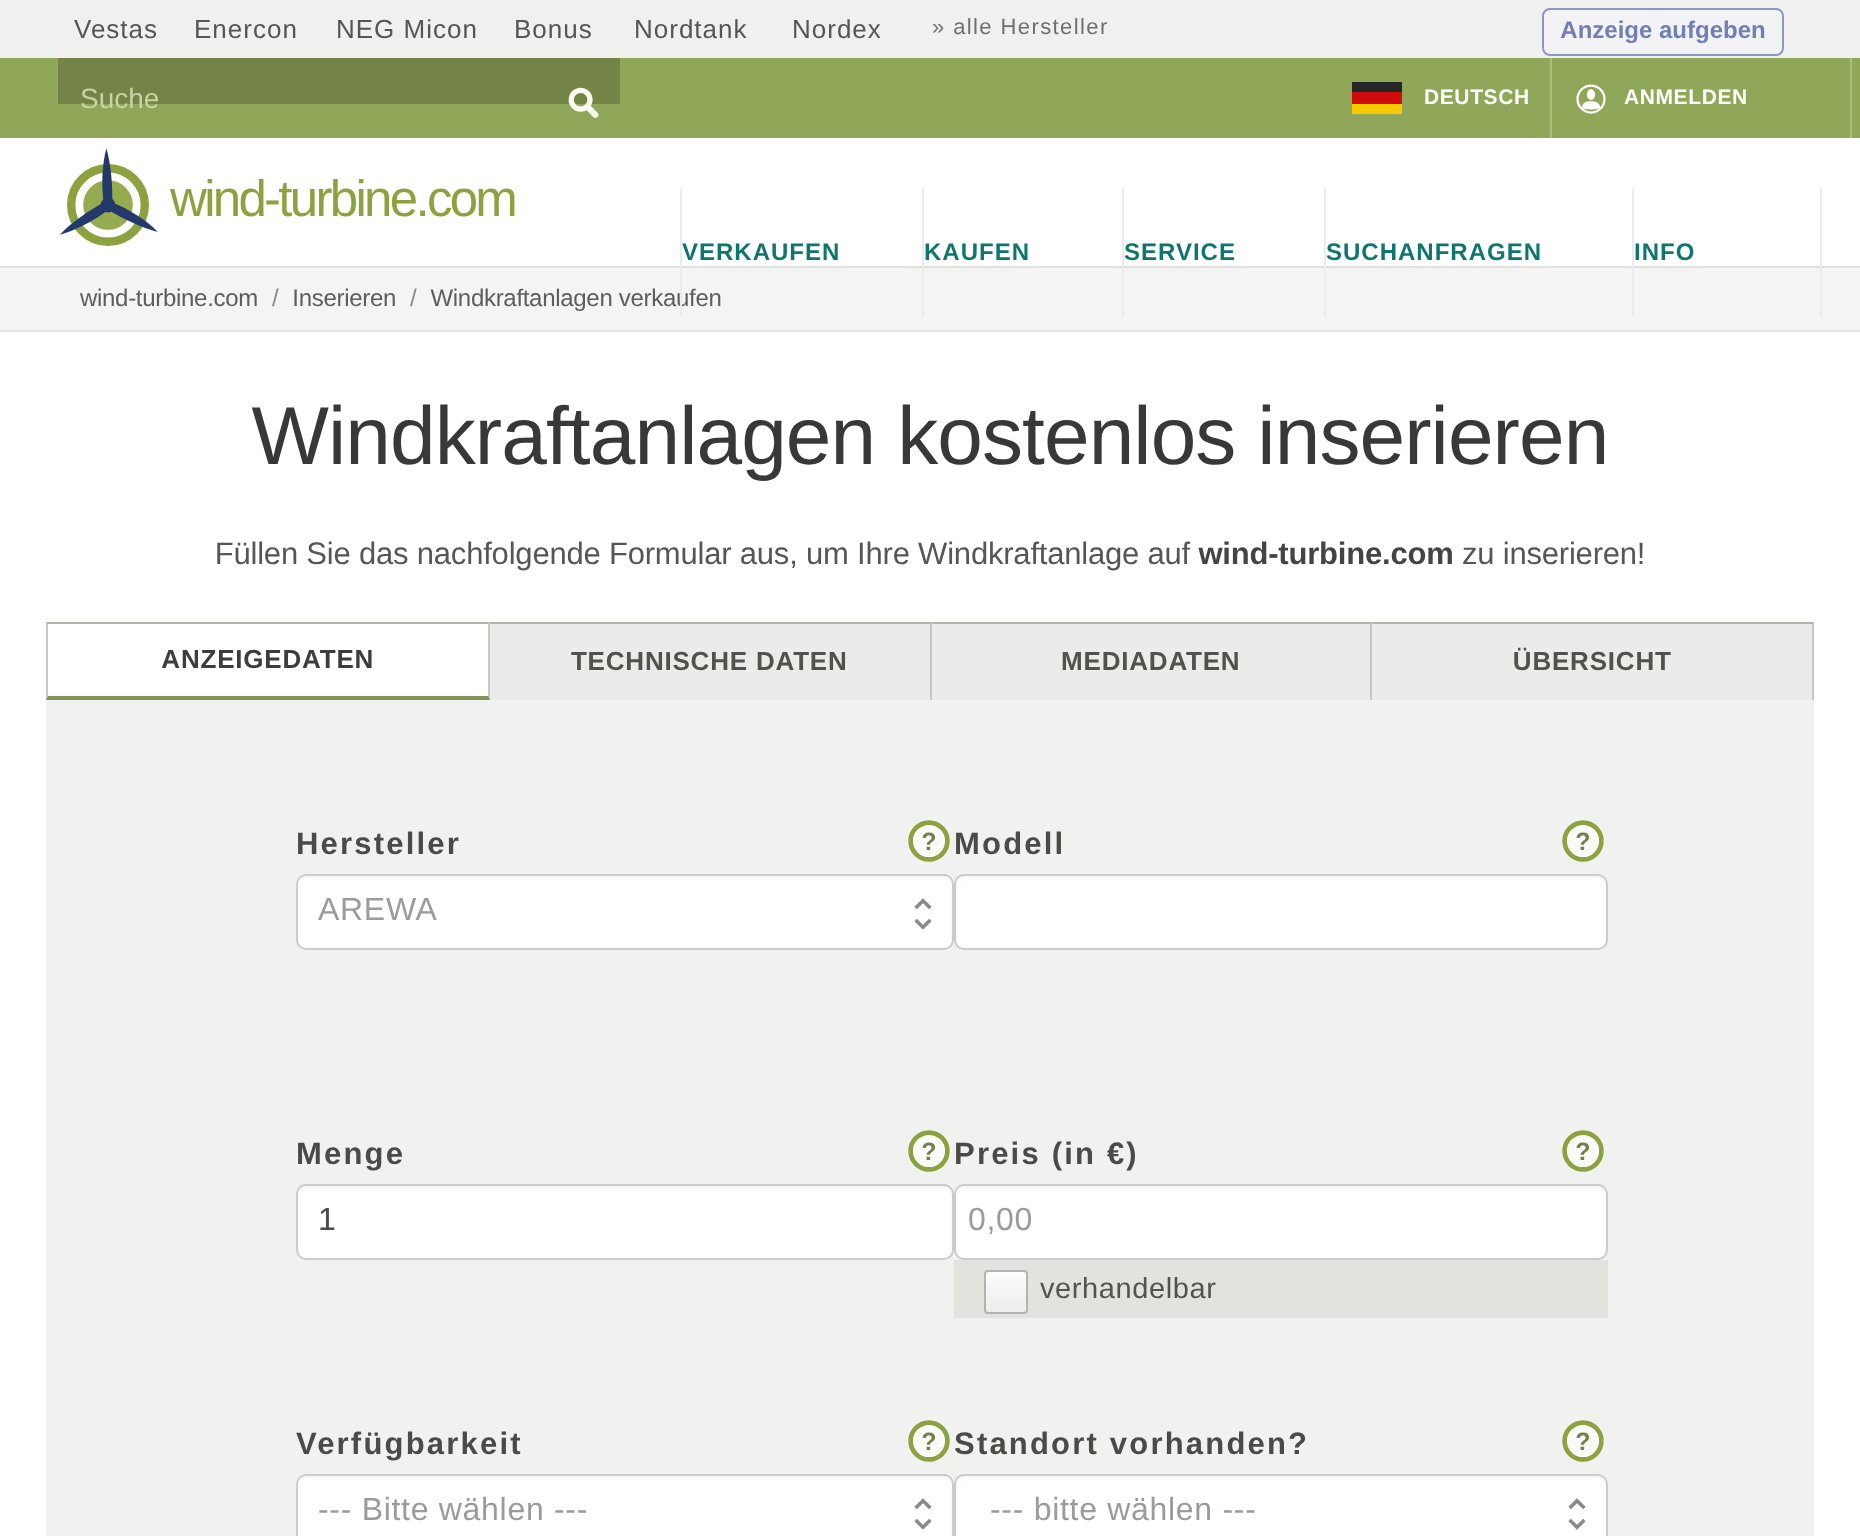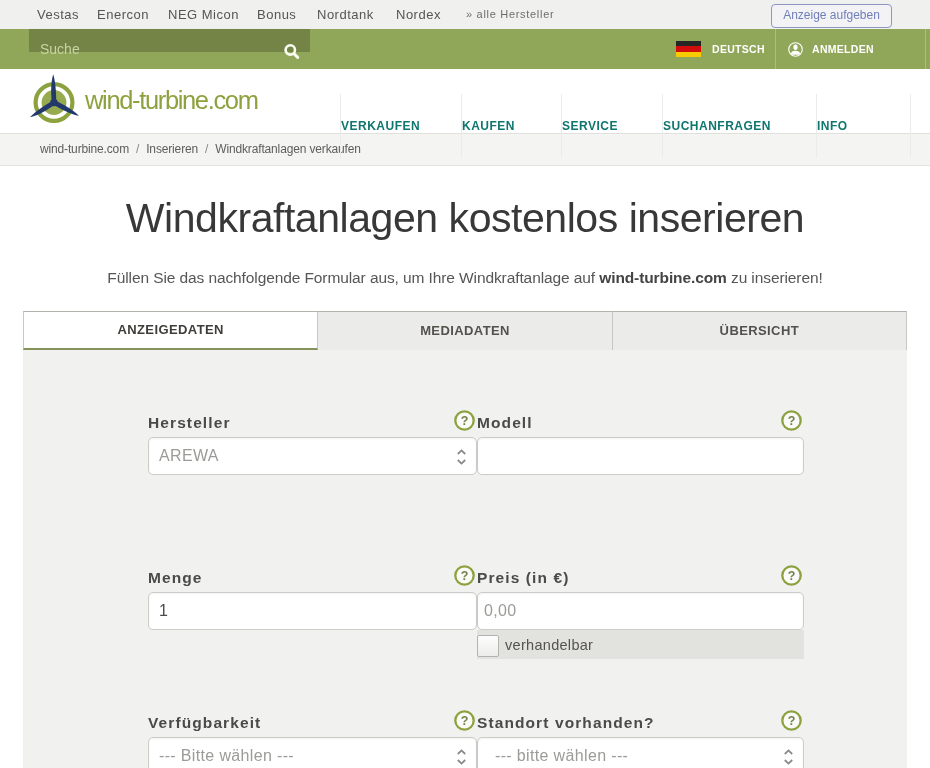--- a/index.html
+++ b/index.html
@@ -4,21 +4,21 @@
 <title>Windkraftanlagen kostenlos inserieren</title>
 <style>
 * { margin:0; padding:0; box-sizing:border-box; }
 html,body { width:930px; background:#fff; font-family:"Liberation Sans", sans-serif; }
 body { position:relative; height:768px; overflow:hidden; }
 
 
 .topbar { position:relative; height:29px; background:#f0f0ef; }
 .topbar a { position:absolute; top:0; line-height:29px; font-size:13px; letter-spacing:.5px; color:#555553; text-decoration:none; }
 .topbar a.small { font-size:11px; letter-spacing:.7px; color:#6e6e6c; }
-.btn-anzeige { position:absolute; left:771px; top:4px; width:121px; height:24px; line-height:20px; text-align:center; border:1px solid #8d97c6; border-radius:4px; color:#707fb8; font-size:12px; background:#f3f3f5; }
+.btn-anzeige { position:absolute; left:771px; top:4px; width:121px; height:24px; line-height:20px; text-align:center; border:1px solid #8d97c6; border-radius:4px; color:#707fb8; font-size:12px; background:#f3f3f5;font-weight:bold; }
 
 
 .greenbar { position:relative; height:40px; background:#90a659; }
 .search { position:absolute; left:29px; top:0; width:281px; height:23px; background:#748446; }
 .search .ph { position:absolute; left:11px; top:0; line-height:40px; font-size:14px; color:#c9d3a4; }
 .search svg { position:absolute; right:10px; top:13.5px; }
 .flag { position:absolute; left:676px; top:12px; width:25px; height:16px; }
 .flag div { height:5.33px; }
 .gb-txt { position:absolute; top:0; line-height:40px; font-size:10.5px; font-weight:bold; color:#fff; letter-spacing:.3px; }
 .gb-div { position:absolute; top:0; width:1px; height:40px; background:rgba(255,255,255,.25); }
@@ -52,21 +52,21 @@
 .row { display:flex; justify-content:flex-end; }
 .col { width:329px; }
 .col.r { width:327px; }
 .lblrow { display:flex; justify-content:space-between; align-items:center; height:21px; margin-bottom:4px; }
 .lblrow svg { position:relative; top:-2px; margin-right:2px; }
 .lblrow label { font-size:15.5px; font-weight:bold; color:#4a4a47; letter-spacing:1.1px; }
 .field { position:relative; height:38px; background:#fff; border:1px solid #cbcbc8; border-radius:5px; box-shadow:inset 0 1px 2px rgba(0,0,0,.05); }
 .field .val { position:absolute; left:10px; top:0; line-height:36px; font-size:16px; letter-spacing:.35px; color:#9b9b98; }
 .field .val.dark { color:#4a4a48; }
 .field svg.chev { position:absolute; right:9px; top:8px; }
-.verh { height:29px; background:#e2e2df; display:flex; align-items:center; }
+.verh { height:29px; background:#e2e2df; display:flex; align-items:center; padding-left:15px; }
 .verh .cb { width:22px; height:22px; background:linear-gradient(#fdfdfd,#ececea); border:1px solid #b3b3b0; border-radius:2px; margin-right:6px; margin-top:2px; }
 .verh span { font-size:14.5px; letter-spacing:.3px; color:#55534e; }
 .m2 { margin-top:92px; }
 .m3 { margin-top:53px; }
 </style>
 </head>
 <body>
 
 <div class="topbar">
   <a href="#" style="left:37px">Vestas</a>
@@ -124,20 +124,21 @@
   </nav>
 </div>
 
 <div class="breadcrumb">wind-turbine.com<span class="sep">/</span>Inserieren<span class="sep">/</span>Windkraftanlagen verkaufen</div>
 
 <h1>Windkraftanlagen kostenlos inserieren</h1>
 <div class="subtitle">Füllen Sie das nachfolgende Formular aus, um Ihre Windkraftanlage auf <b>wind-turbine.com</b> zu inserieren!</div>
 
 <div class="tabs">
   <div class="tab active">ANZEIGEDATEN</div>
+  <div class="tab">TECHNISCHE DATEN</div>
   <div class="tab">MEDIADATEN</div>
   <div class="tab">ÜBERSICHT</div>
 </div>
 
 <div class="panel">
   <div class="row">
     <div class="col">
       <div class="lblrow">
         <label>Hersteller</label>
         <svg width="21" height="21" viewBox="0 0 21 21">

